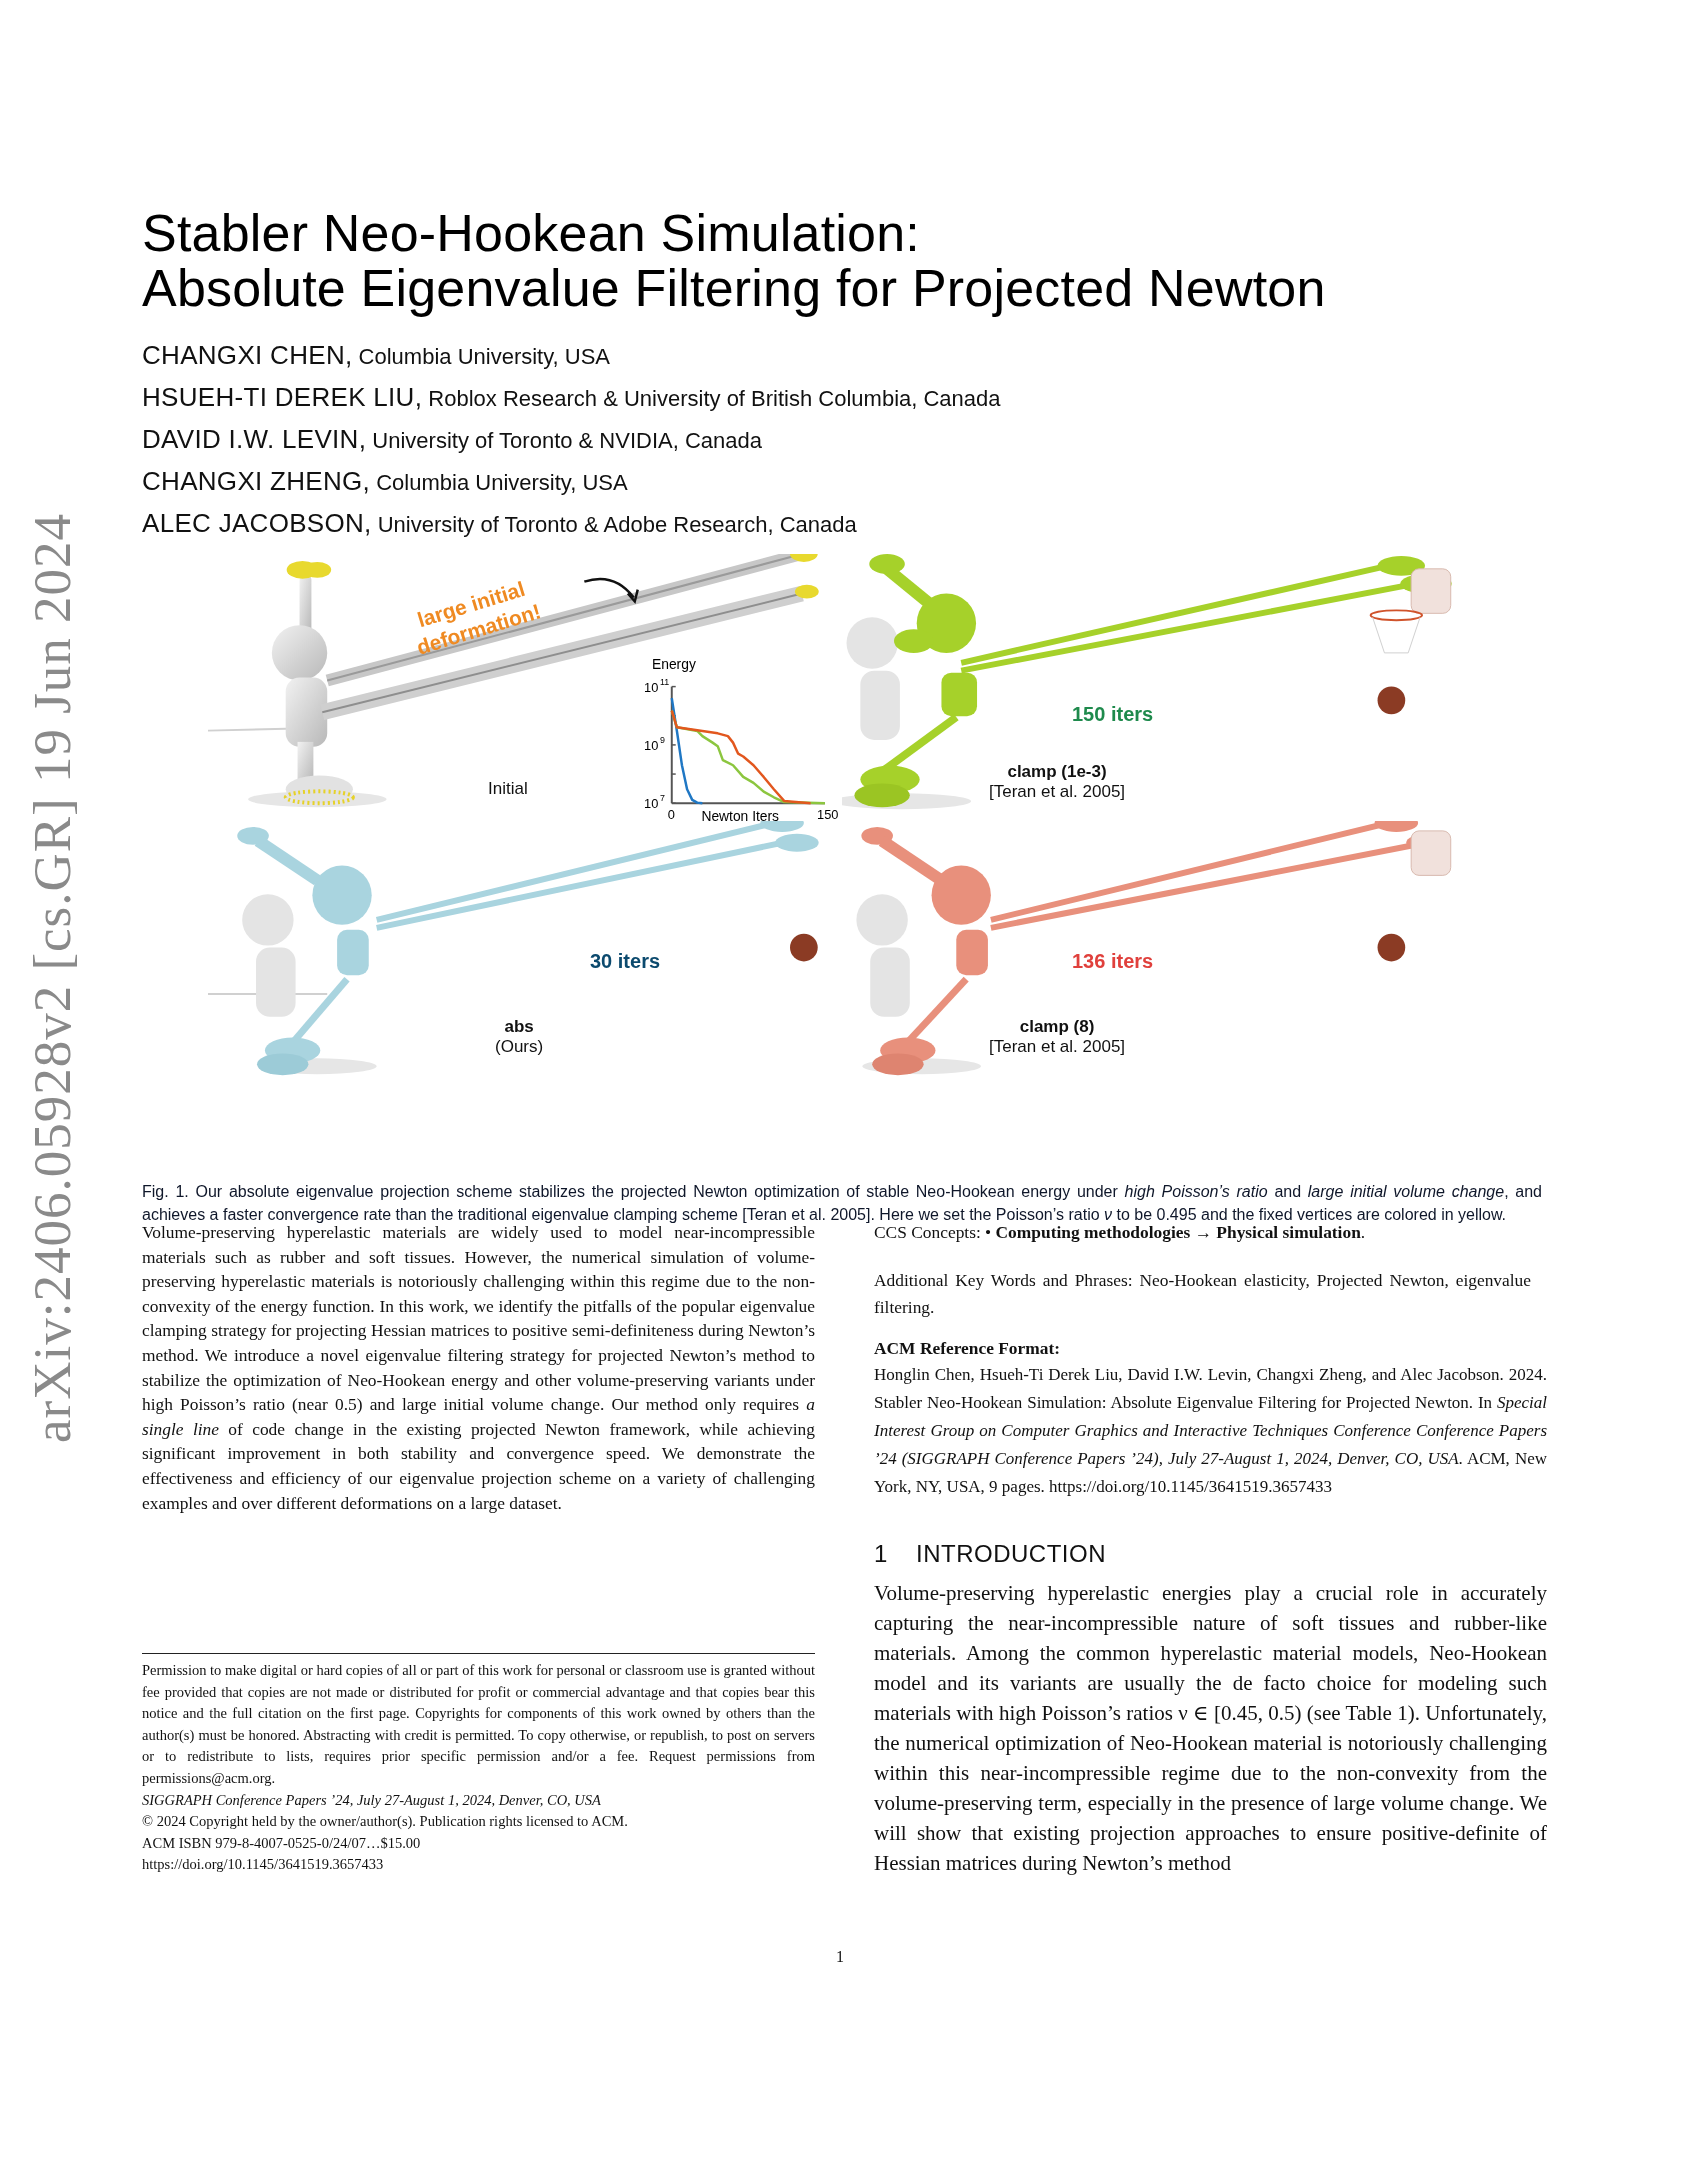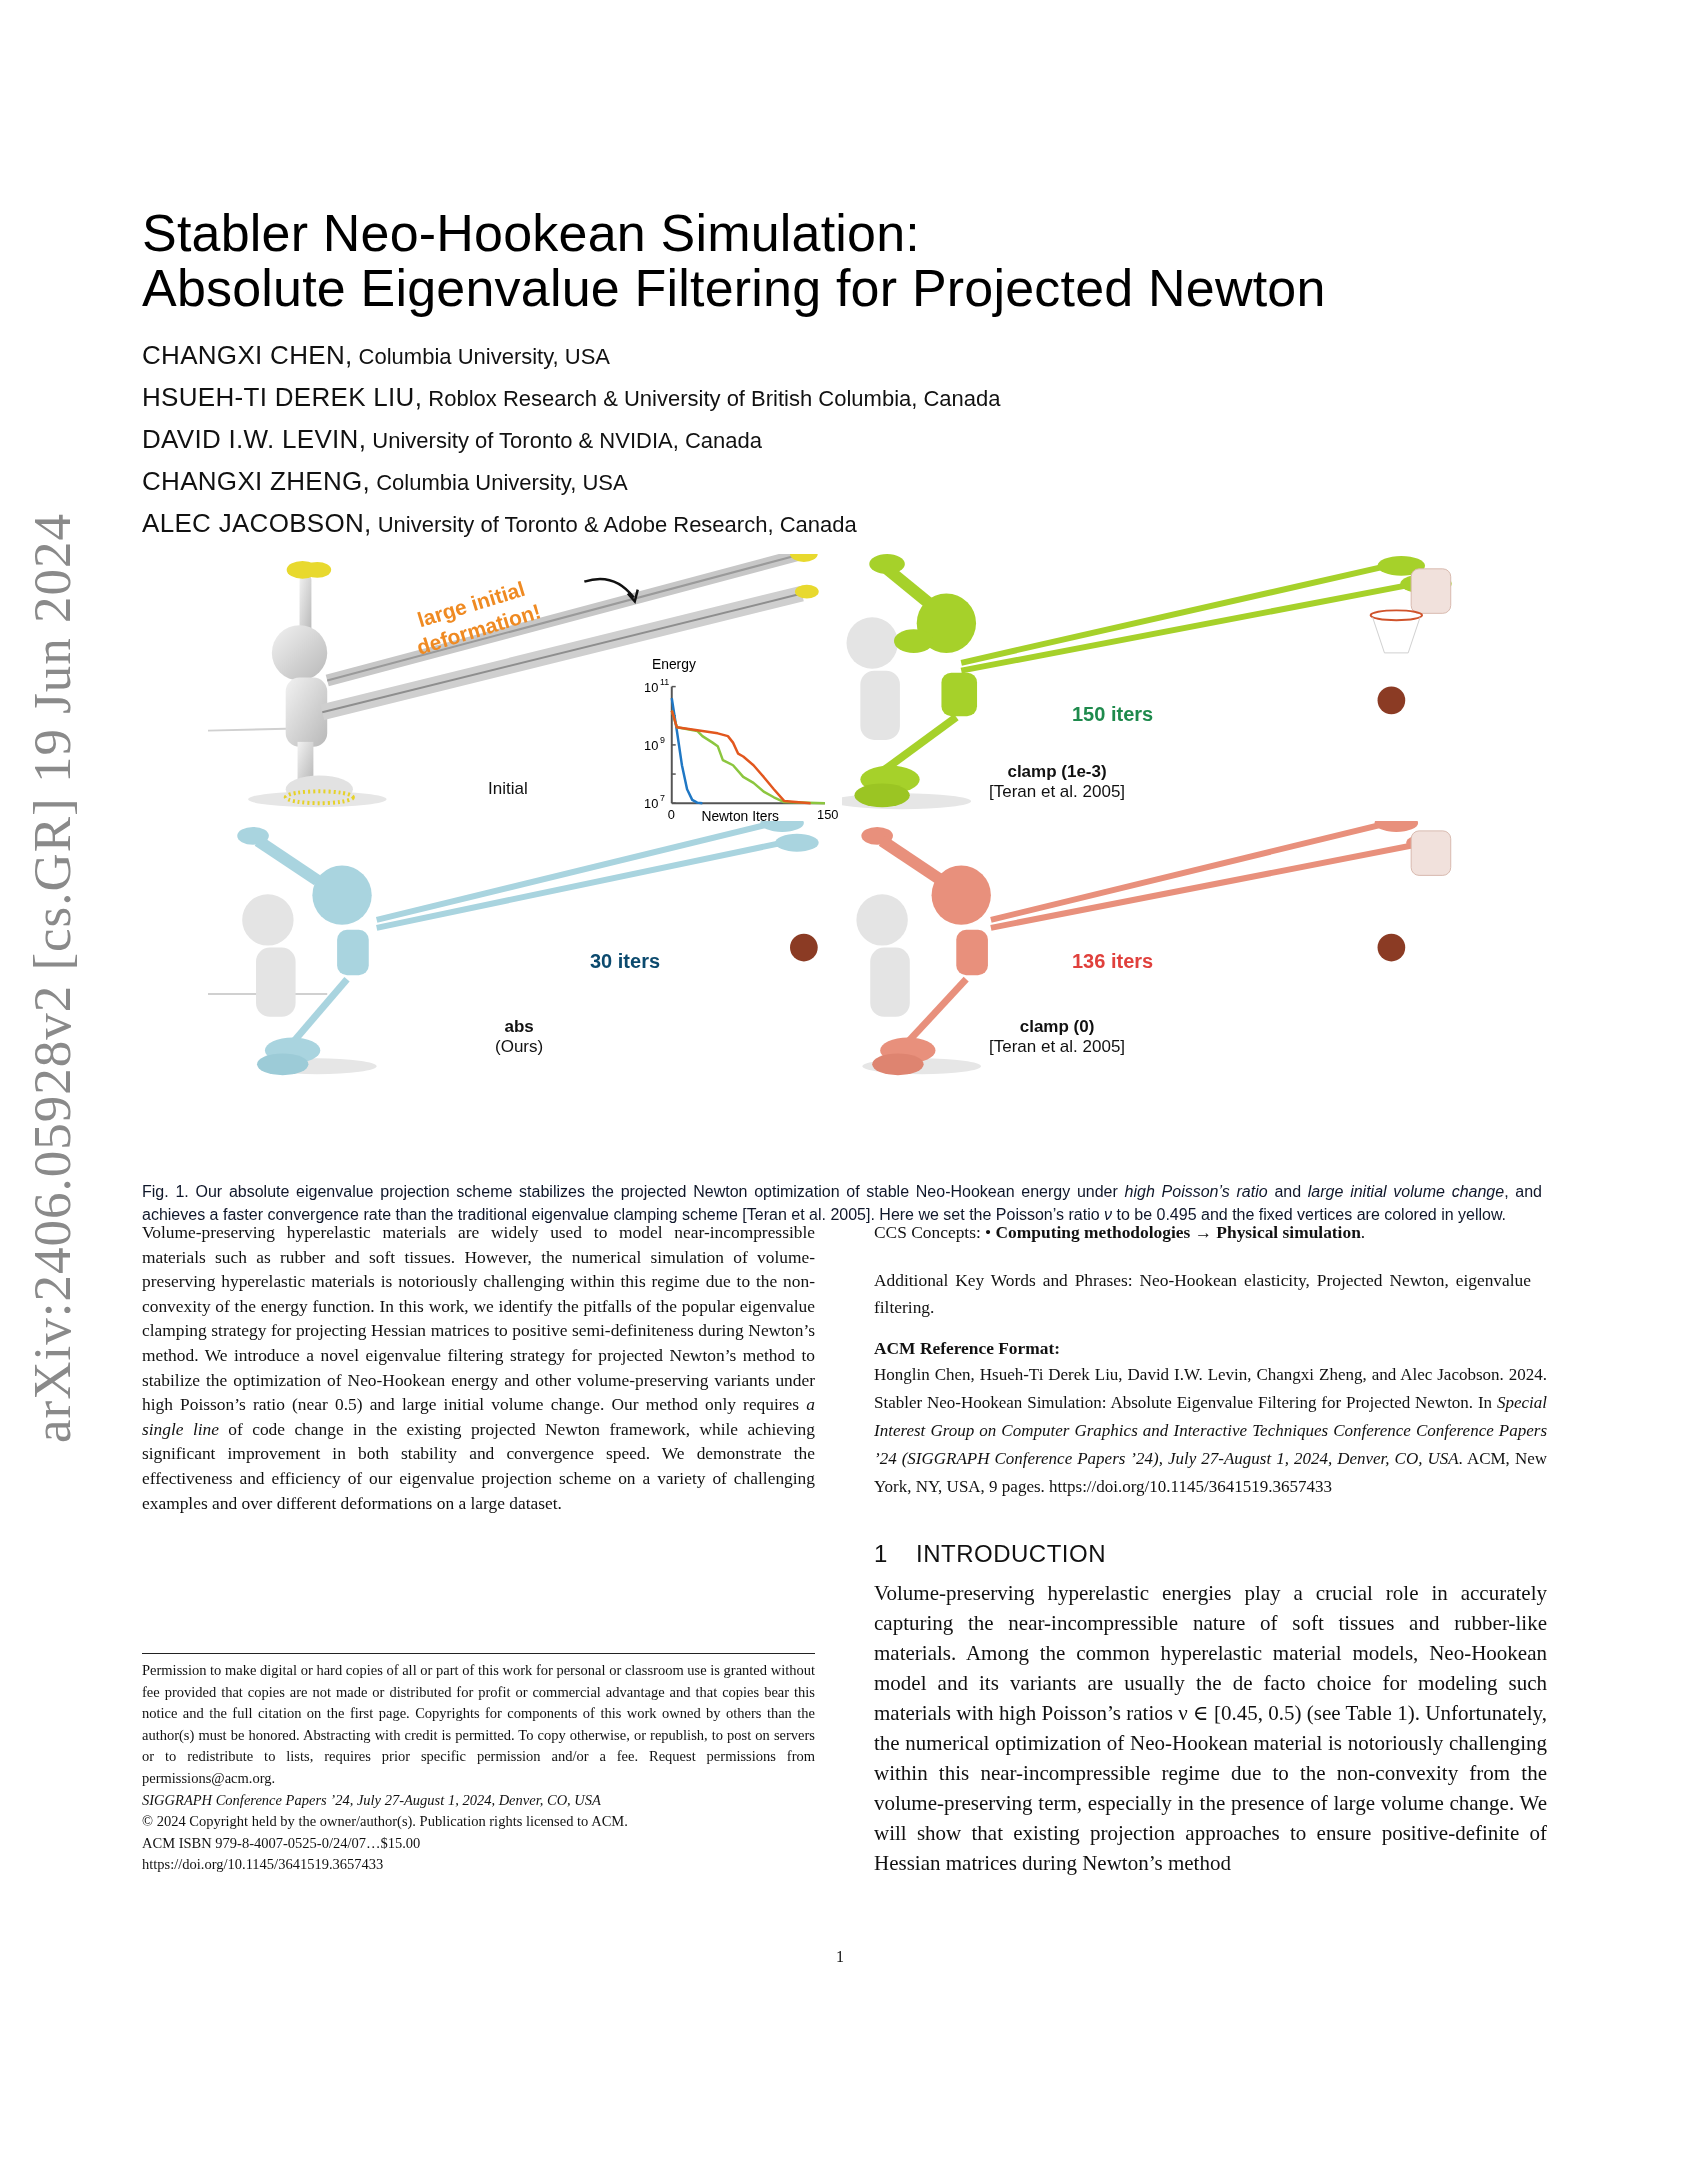--- a/index.html
+++ b/index.html
@@ -183,21 +183,21 @@
       <path d="M125 160 L60 230" stroke="#e8907c" stroke-width="7"></path>
       <ellipse cx="66" cy="232" rx="28" ry="13" fill="#e8907c"></ellipse>
       <ellipse cx="56" cy="246" rx="26" ry="11" fill="#de8470"></ellipse>
       <ellipse cx="560" cy="2" rx="22" ry="9" fill="#e8907c"></ellipse>
       <ellipse cx="592" cy="22" rx="22" ry="9" fill="#e8907c"></ellipse>
       <rect x="575" y="10" width="40" height="45" rx="8" fill="#f1e1dc" stroke="#d8b9ae"></rect>
       <circle cx="555" cy="128" r="14" fill="#8b3b24"></circle>
     </svg>
     <div class="iters" style="left:230px;top:129px;color:#e0403c;">136 iters</div>
     <div class="fig-label" style="left:147px;top:196px;">
-      <span class="bold">clamp (0)</span>
+      <span class="bold">clamp (8)</span>
       <span>[Teran et al. 2005]</span>
     </div>
   </div>
 </div>
 
 <div id="energy-plot">
   <svg id="energy-svg" width="228" height="168" viewBox="0 0 230 170">
       <line x1="50" y1="34" x2="50" y2="152" stroke="#555" stroke-width="2"></line>
       <line x1="50" y1="152" x2="205" y2="152" stroke="#555" stroke-width="2"></line>
       <line x1="50" y1="152" x2="54" y2="152" stroke="#555" stroke-width="1.5"></line>

